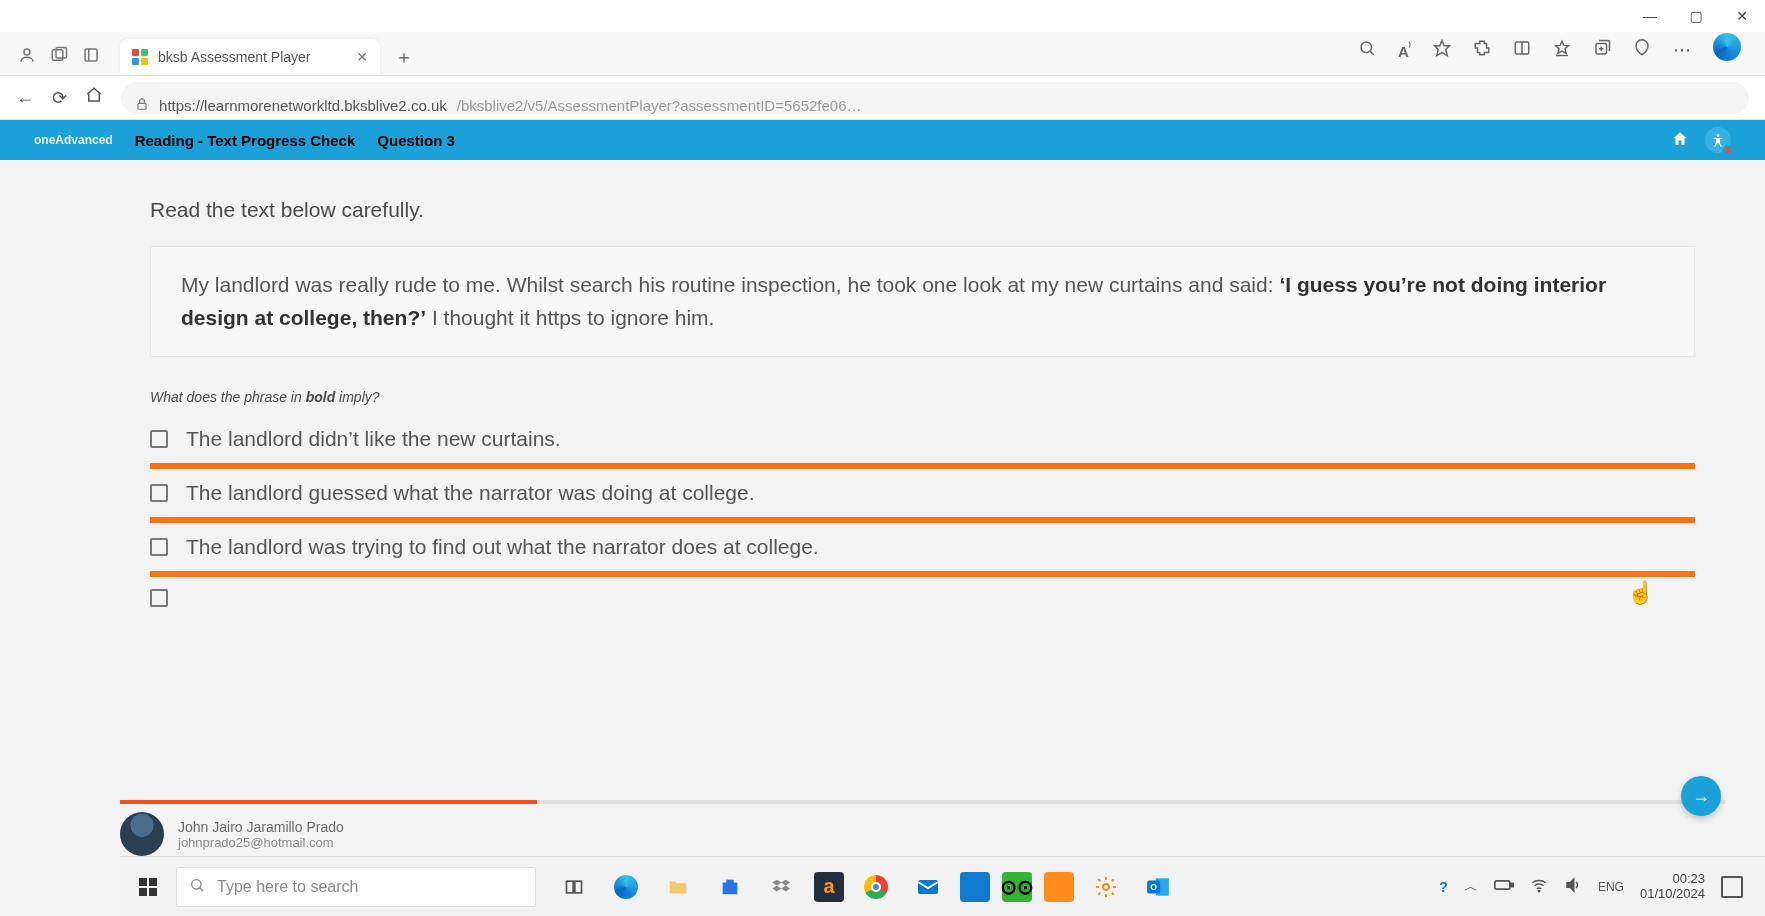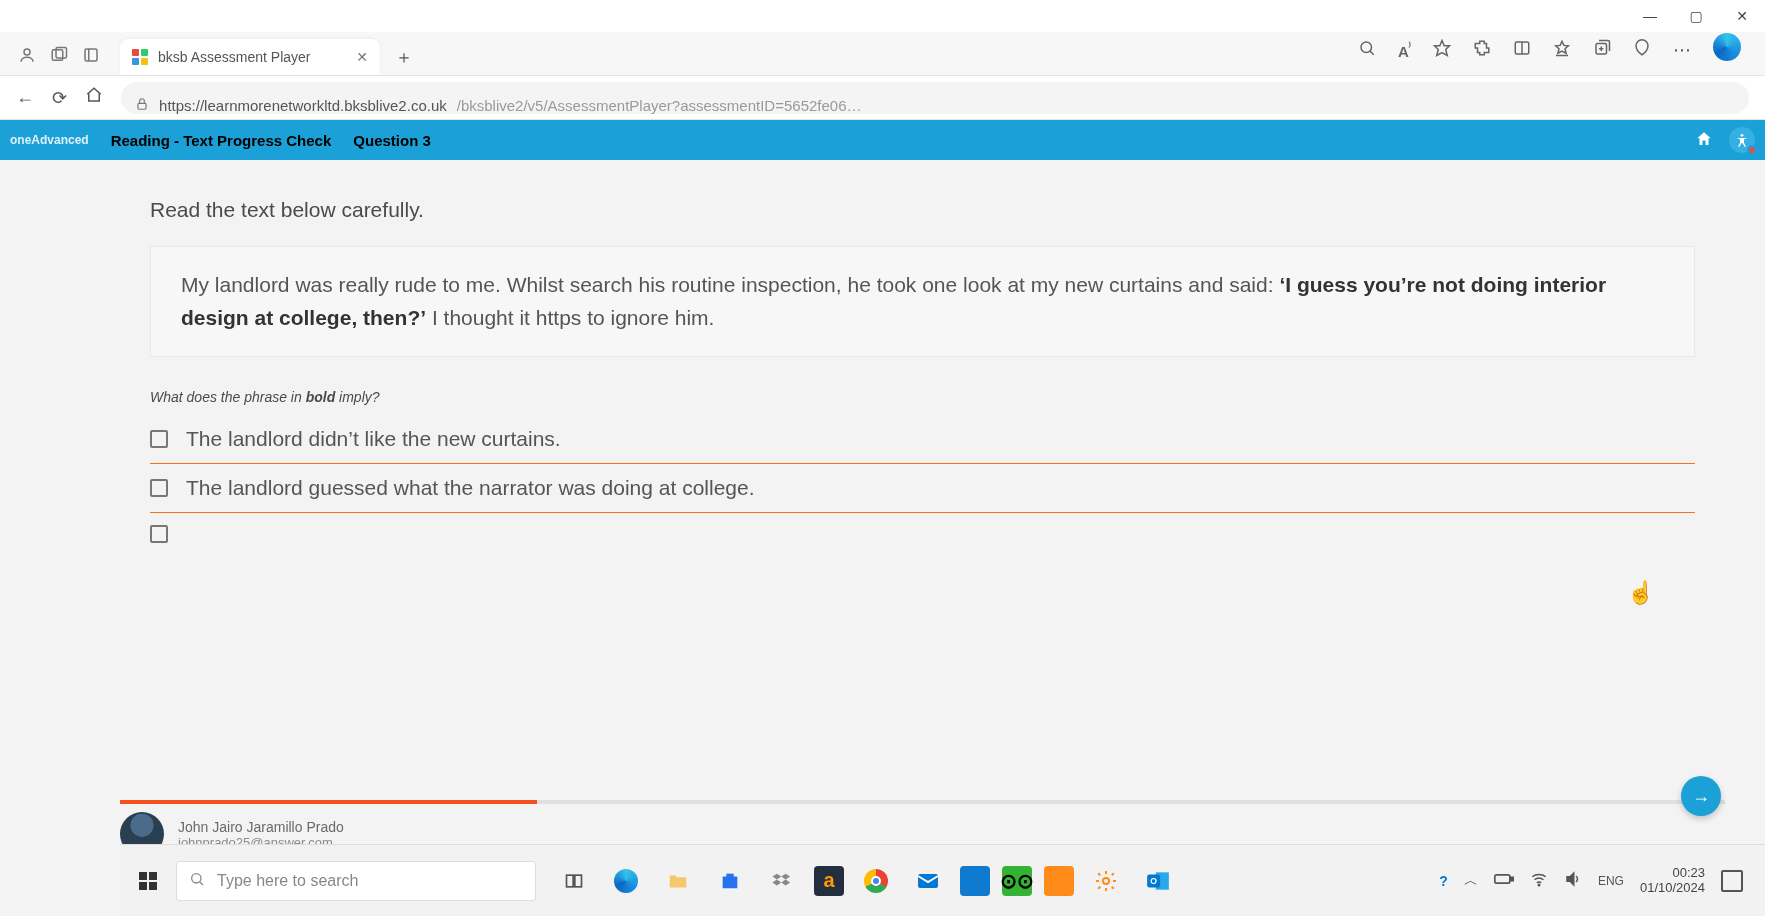--- a/index.html
+++ b/index.html
@@ -28,56 +28,56 @@
 
   
   .addrbar { height:44px; background:#ffffff; display:flex; align-items:center; padding:0 16px; gap:18px; border-bottom:1px solid #e5e5e5;}
   .addrbar .nav-ico { color:#555; font-size:18px; }
   .urlbox { flex:1; height:32px; background:#f4f4f4; border-radius:16px; display:flex; align-items:flex-end; padding:0 14px; gap:10px; color:#777; font-size:15px; overflow:hidden;}
   .urlbox .lock { color:#777; font-size:14px;}
   .urlbox .host { color:#555; }
   .urlbox .path { color:#9a9a9a; }
 
   
-  .appbar { height:40px; background:#1ba0d7; display:flex; align-items:center; padding:0 10px; gap:22px; color:#e8f6fc; font-size:15px;}
+  .appbar { height:40px; background:#1ba0d7; display:flex; align-items:center; padding:0 34px; gap:22px; color:#e8f6fc; font-size:15px;}
   .appbar .brand { font-size:12px; font-weight:600; opacity:.95; }
   .appbar .crumb { font-weight:600; color:#000000; }
   .appbar .spacer { flex:1; }
   .appbar .right { display:flex; gap:16px; align-items:center;}
   .appbar .circ { width:26px; height:26px; border-radius:50%; background:#34b0e2; display:flex; align-items:center; justify-content:center; color:#fff; font-size:14px; position:relative;}
   .appbar .circ .dot{position:absolute;right:-2px;bottom:-2px;width:10px;height:10px;border-radius:50%;background:#d9534f;border:2px solid #1ba0d7;}
 
   
   .page { position:absolute; left:120px; right:40px; top:160px; bottom:120px; overflow:auto; }
   .qhead { font-size:22px; font-weight:700; color:#222; padding:28px 30px 18px; border-bottom:1px solid #e3e3e3;}
   .body { padding:20px 30px 30px; color:#4a4a4a; font-size:21px; }
   .lead { margin:18px 0 24px; }
   .passage { background:#f7f7f7; border:1px solid #e7e7e7; padding:22px 30px; font-size:21px; line-height:1.55; color:#555;}
   .passage .b { font-weight:700; color:#333;}
   .question { margin:32px 0 0; font-size:14px;font-style:italic; }
   .question .bw { font-weight:700; }
   .options { margin-top:10px;text-align:center; }
-  .opt { display:flex; align-items:center; gap:18px; padding:12px 0; border-top:1px solid #f97316; font-size:21px; color:#555;}
+  .opt { display:flex; align-items:center; gap:18px; padding:12px 0; border-top:6px solid #f97316; font-size:21px; color:#555;}
   .opt:first-child{border-top:none;}
   .opt .box { width:18px; height:18px; border:2px solid #777; border-radius:2px; flex:0 0 auto;}
   .cursor { position:absolute; right:70px; top:420px; font-size:22px; color:#888; }
 
   
   .progress { position:absolute; left:120px; right:40px; bottom:112px; height:4px; background:#e0e0e0;}
   .progress .fill{height:100%; background:#f4511e; width:26%;}
   .next-btn { position:absolute; right:44px; bottom:100px; width:40px; height:40px; border-radius:50%; background:#1ba0d7; color:#fff; display:flex; align-items:center; justify-content:center; font-size:18px; box-shadow:0 3px 6px rgba(0,0,0,.2);}
 
   
   .userbar { position:absolute; left:120px; bottom:60px; display:flex; align-items:center; gap:14px; color:#777; font-size:13px;}
   .userbar .avatar{ width:44px; height:44px; border-radius:50%; background:radial-gradient(circle at 50% 30%, #4a6b8a 30%, #2b3f52 31%);}
   .userbar .meta .name{ font-size:14px; color:#6a6a6a;}
   .userbar .meta .mail{ font-size:13px; color:#8a8a8a;}
 
   
-  .taskbar { position:absolute; left:120px; right:0; bottom:0; height:72px; background:#f2f2f2; border-top:1px solid #ddd; display:flex; align-items:center; padding:0 10px; gap:10px;}
+  .taskbar { position:absolute; left:120px; right:0; bottom:0; height:60px; background:#f2f2f2; border-top:1px solid #ddd; display:flex; align-items:center; padding:0 10px; gap:10px;}
   .start { width:36px; height:36px; display:flex; align-items:center; justify-content:center;}
   .start-grid{width:18px;height:18px;display:grid;grid-template:repeat(2,8px)/repeat(2,8px);gap:2px;}
   .start-grid i{background:#333;display:block;}
   .search { flex:0 0 360px; height:40px; background:#fff; border:1px solid #ddd; border-radius:3px; display:flex; align-items:center; padding:0 12px; gap:12px; color:#888; font-size:16px;}
   .tb-icons { display:flex; align-items:center; gap:12px; margin-left:8px;}
   .tb-icons .ico{width:40px;height:40px;border-radius:4px;display:flex;align-items:center;justify-content:center;font-size:20px;background:#fff0;}
   .tb-spacer{flex:1;}
   .tray{display:flex; align-items:center; gap:16px; color:#555; font-size:14px; padding-right:12px;}
   .clock{ text-align:right; line-height:1.15; font-size:13px; color:#444;}
   .notif{width:22px;height:22px;border:2px solid #555; border-radius:2px;}
@@ -216,36 +216,40 @@
       <label class="opt">
           <span class="box"></span>
           <span>The landlord didn’t like the new curtains.</span>
         </label>
       <label class="opt">
           <span class="box"></span>
           <span>The landlord guessed what the narrator was doing at college.</span>
         </label>
       <label class="opt">
           <span class="box"></span>
+          <span>The landlord was trying to find out what the narrator does at college.</span>
+        </label>
+      <label class="opt">
+          <span class="box"></span>
         </label>
     </div>
   </div>
   <span class="cursor">☝</span>
 </div>
 
 <div class="progress">
     <div class="fill" style="width: 26%;"></div>
   </div>
 <div class="next-btn">→</div>
 
 <div class="userbar">
   <div class="avatar"></div>
   <div class="meta">
     <div class="name">John Jairo Jaramillo Prado</div>
-    <div class="mail">johnprado25@answer.com</div>
+    <div class="mail">johnprado25@hotmail.com</div>
   </div>
 </div>
 
 <div class="taskbar">
   <div class="start">
       <span class="start-grid">
         <i></i>
         <i></i>
         <i></i>
         <i></i>

